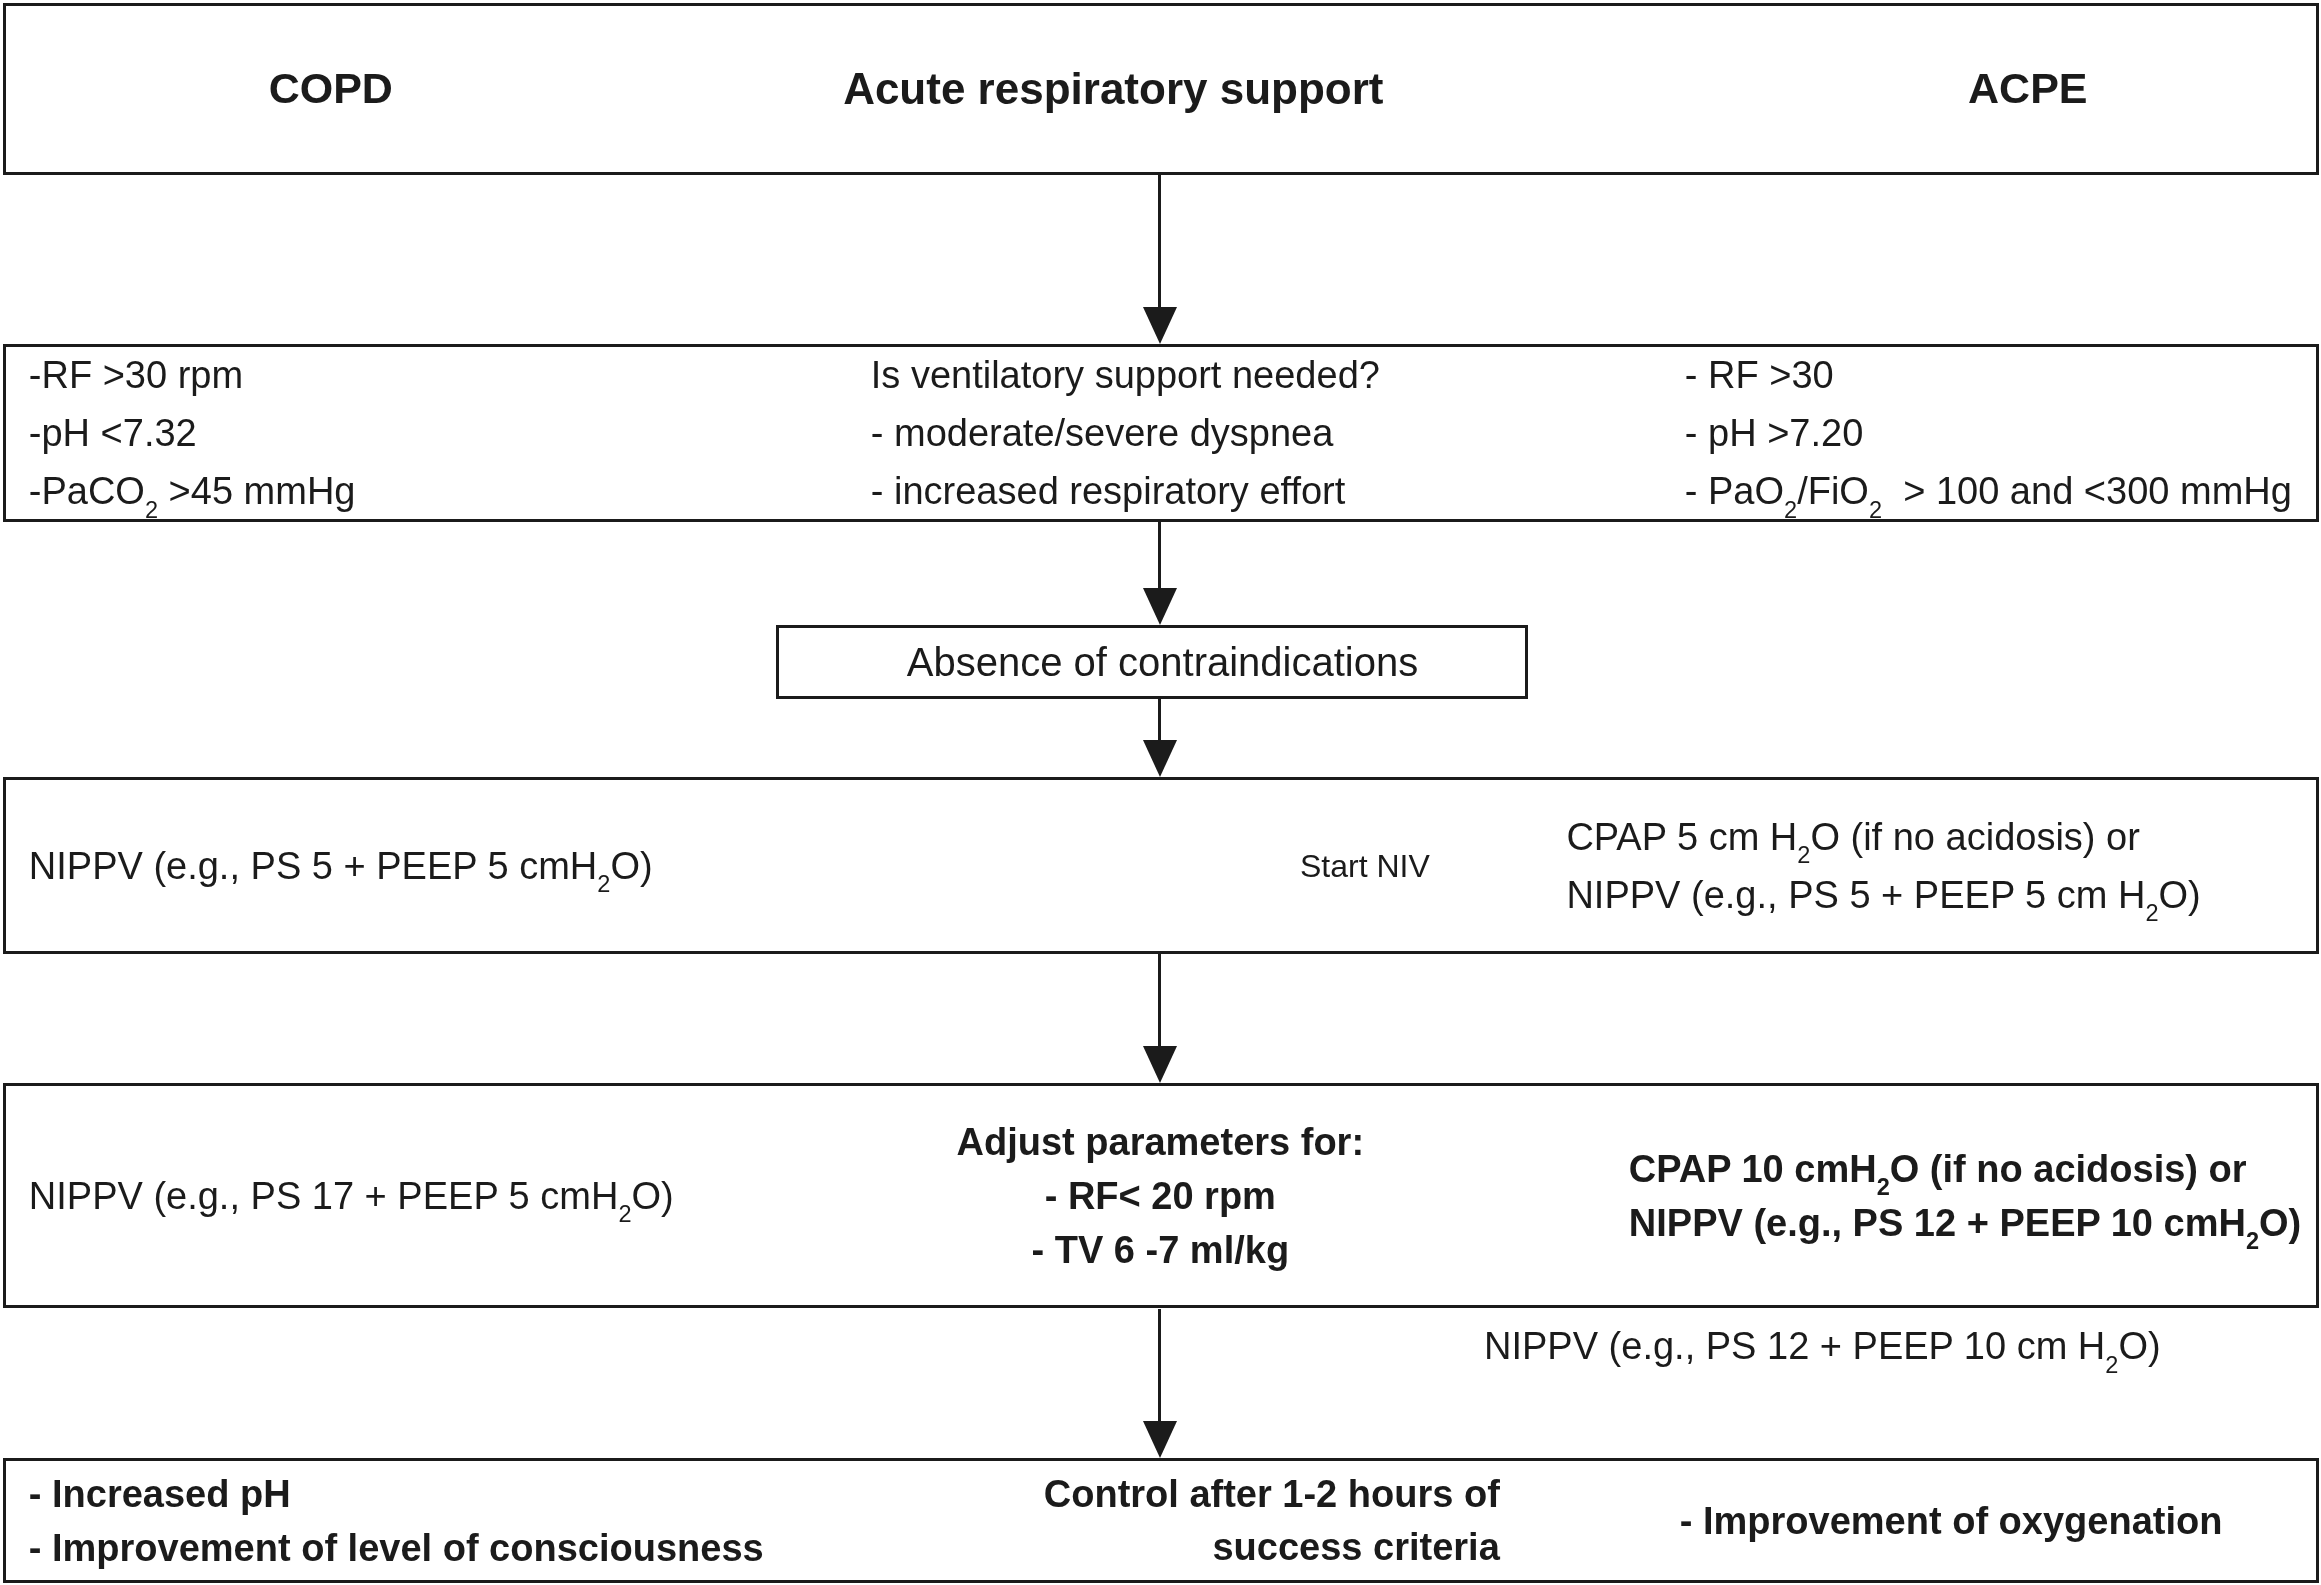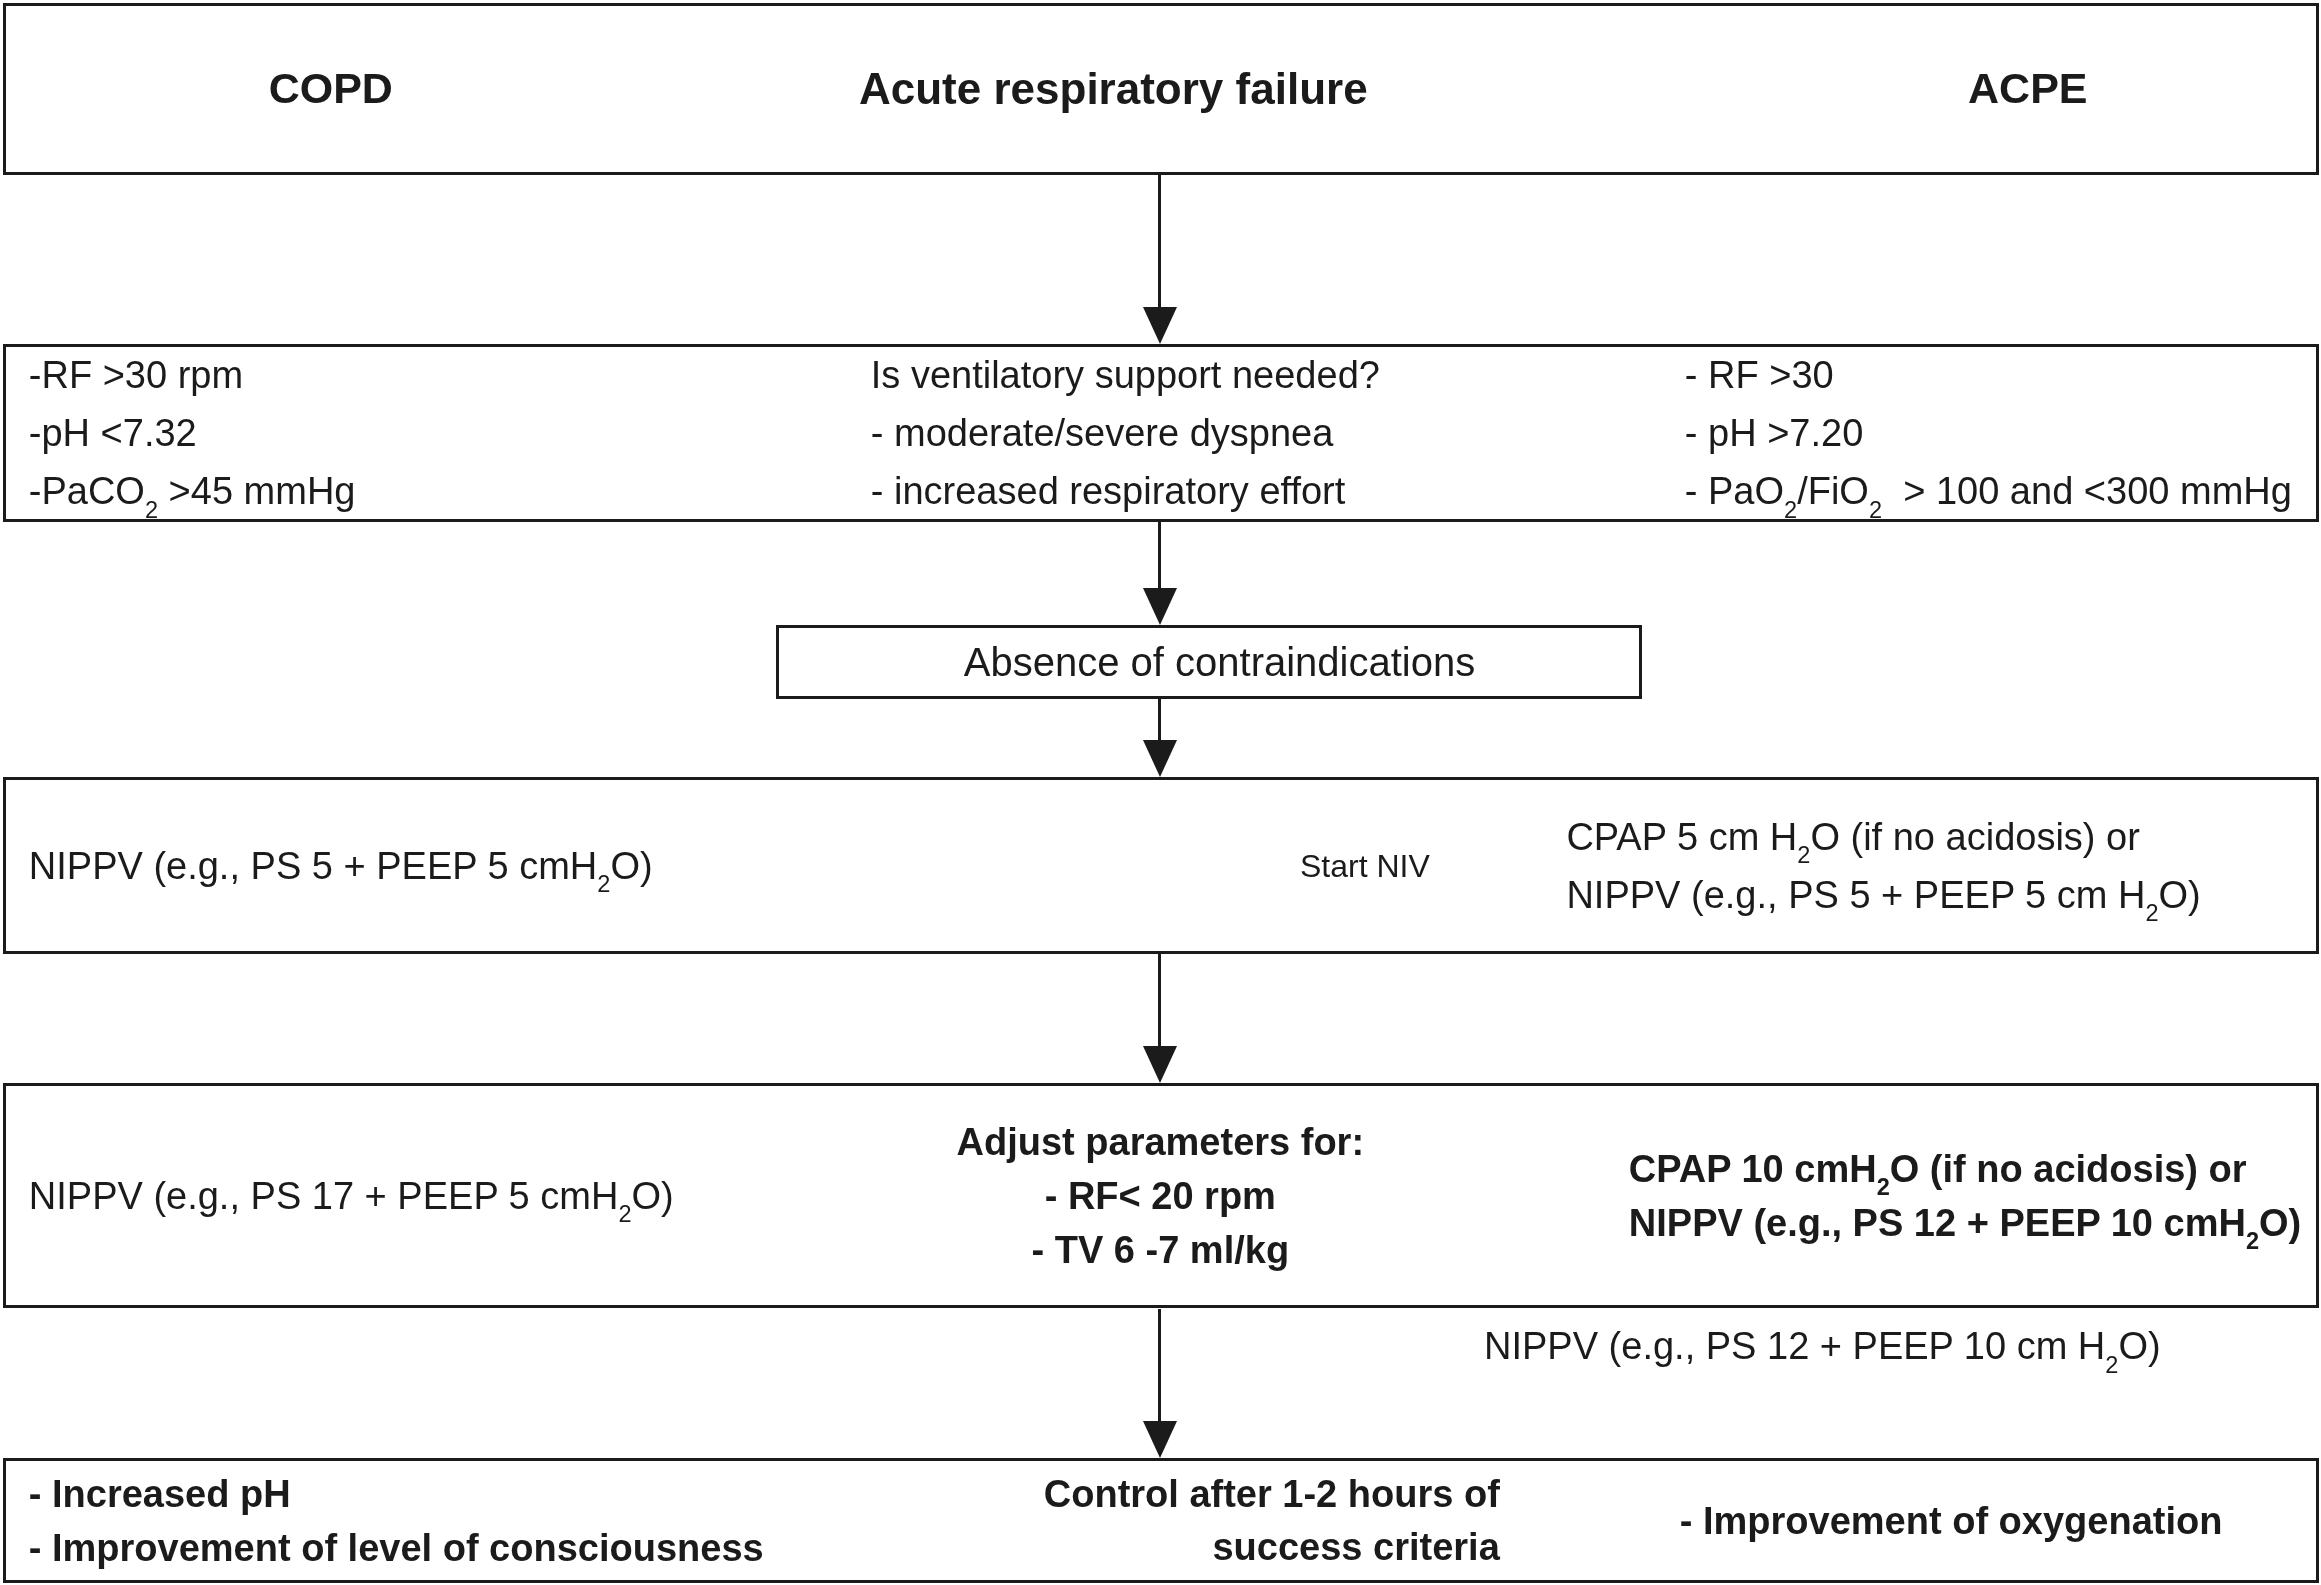--- a/index.html
+++ b/index.html
@@ -56,21 +56,21 @@
   #arrow-5 { left:1141px; top:1309px; height:149px; }
 
   
   #box-assessment { top:344px; height:178px; }
   #as-copd   { left:23px;   width:668px; }
   #as-center { left:865px;  width:705px; }
   #as-acpe   { left:1679px; width:640px; }
 
   
   #box-contra {
-    left:776px; top:625px; width:866px; height:74px;
+    left:776px; top:625px; width:752px; height:74px;
     display:flex; align-items:center; justify-content:center;
     font-size:40px; white-space:pre;padding-left:21px;
   }
 
   
   #box-startniv { top:777px; height:177px; }
   #sn-copd   { left:23px;  width:742px; }
   #sn-center { left:867px; width:557px; font-size:32px; text-align:right; }
   #sn-acpe   { right:7.4px;  width:742px; }
 
@@ -91,21 +91,21 @@
   #ct-copd   { left:23px;   width:761px; }
   #ct-center { left:835px;  width:659px; }
   #ct-acpe   { left:1674px; width:640px; }
   #ct-center .line-tight { line-height:53px;text-align:right; }
 </style>
 </head>
 <body>
 
 <div class="box full" id="box-header">
   <div class="hdr" id="hdr-copd">COPD</div>
-  <div class="hdr" id="hdr-title">Acute respiratory failure</div>
+  <div class="hdr" id="hdr-title">Acute respiratory support</div>
   <div class="hdr" id="hdr-acpe">ACPE</div>
 </div>
 
 <div class="arrow" id="arrow-1">
   <div class="shaft"></div>
   <div class="head"></div>
 </div>
 
 <div class="box full" id="box-assessment">
   <div class="col" id="as-copd">

